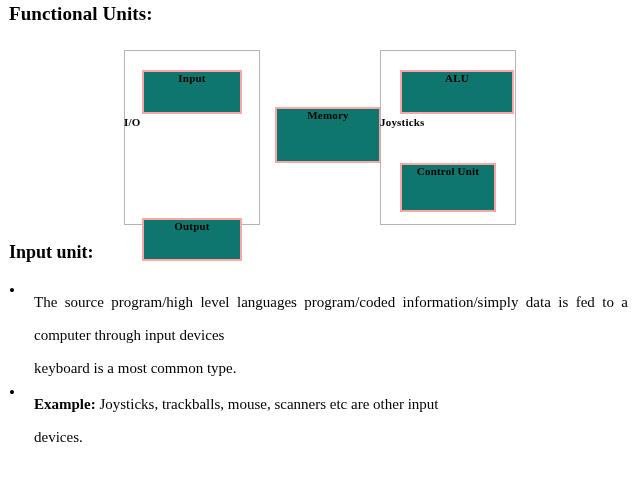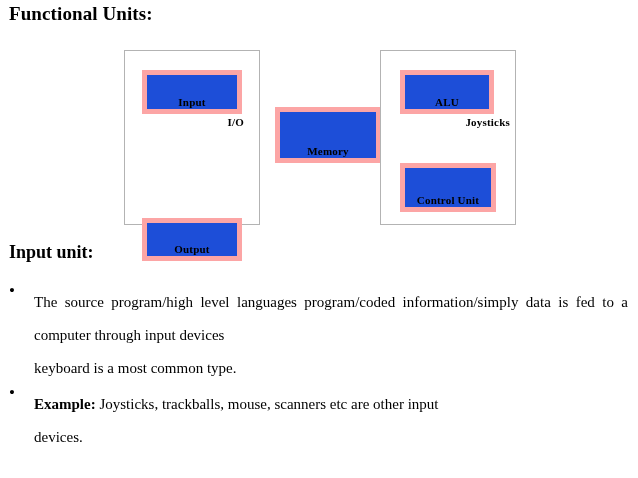--- a/index.html
+++ b/index.html
@@ -38,56 +38,56 @@
     height: 232px;
   }
   .box {
     position: absolute;
     border: 1px solid #b3b3b3;
     background: #ffffff;
     box-sizing: border-box;
   }
   .inner-box {
     position: absolute;
-    border: 5px solid #fca5a5;
-    background: #1d4ed8;
+    border: 2px solid #fca5a5;
+    background: #0f766e;
     box-sizing: border-box;
     display: flex;
-    align-items: flex-end;
+    align-items: flex-start;
     justify-content: center;
   }
   .box-label {
     font-size: 11px;
     font-weight: bold;
     letter-spacing: 0.2px;
     line-height: 13px;
     text-align: center;
   }
   .group-label {
     position: absolute;
     font-size: 11px;
     font-weight: bold;
     letter-spacing: 0.2px;
     line-height: 13px;
-    text-align: right;
+    text-align: left;
     white-space: nowrap;
   }
 
   
   #io-group      { left: 124px; top: 50px;  width: 136px; height: 175px; }
   #input-box     { left: 142px; top: 70px;  width: 100px; height: 44px; }
   #io-label      { left: 124px; top: 116px; width: 120px; }
   #output-box    { left: 142px; top: 170px; width: 100px; height: 43px; margin-top: 48px; }
 
   
   #memory-box    { left: 275px; top: 107px; width: 106px;  height: 56px; }
 
   
   #processor-group  { left: 380px; top: 50px;  width: 136px; height: 175px; }
-  #alu-box          { left: 400px; top: 70px;  width: 94px;  height: 44px; }
+  #alu-box          { left: 400px; top: 70px;  width: 114px;  height: 44px; }
   #processor-label  { left: 380px; top: 116px; width: 130px; }
   #control-unit-box { left: 400px; top: 163px; width: 96px;  height: 49px; }
 
   
   #body {
     position: absolute;
     left: 0;
     top: 236px;
     width: 638px;
   }

